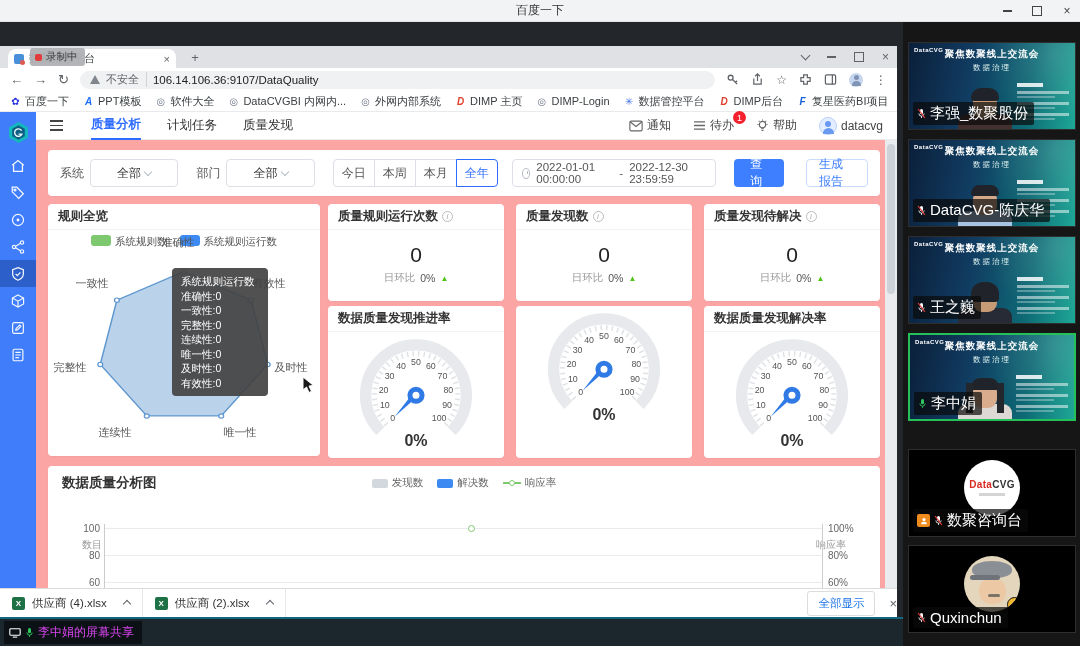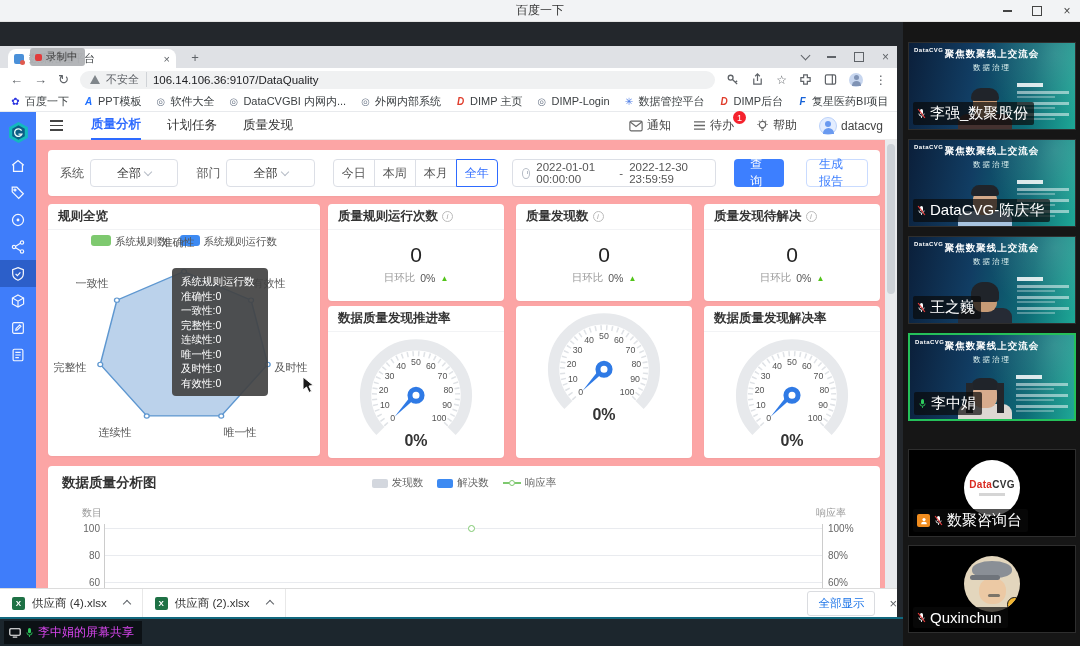--- a/index.html
+++ b/index.html
@@ -145,21 +145,21 @@
   
   .analysis-card { left:12px; top:326px; width:832px; height:250px; }
   .an-head { position:relative; height:34px; display:flex; align-items:center; padding:0 14px; }
   .an-title { font-size:13.5px; font-weight:bold; color:#333; }
   .an-legend { position:absolute; left:0; right:0; top:0; height:34px; display:flex; align-items:center; justify-content:center; gap:14px; }
   .al-item { display:flex; align-items:center; gap:4px; font-size:10.5px; color:#666; }
   .al-swatch { width:16px; height:9px; border-radius:2px; }
   .al-line { display:flex; align-items:center; }
   .al-line i { width:6px; height:2px; background:#7ec96f; }
   .al-line b { width:6px; height:6px; border:1.5px solid #7ec96f; border-radius:50%; background:#fff; }
-  .axis-name { position:absolute; font-size:10px; color:#999; }
+  .axis-name { position:absolute; font-size:10px; color:#999;margin-top:32px; }
   .gridline { position:absolute; left:57px; width:717px; height:1px; background:#e9ebef; }
   .ytick { position:absolute; font-size:10px; color:#666; width:34px; text-align:right; transform:translateY(-50%); }
   .ytick-r { position:absolute; font-size:10px; color:#666; transform:translateY(-50%); }
   .raxis { position:absolute; left:774px; top:58px; bottom:0; width:1px; background:#ccc; }
   .laxis { position:absolute; left:56px; top:58px; bottom:0; width:1px; background:#ccc; }
   .green-pt { position:absolute; width:7px; height:7px; border:1.5px solid #7ec96f; border-radius:50%; background:#fff; }
 
   
   .cursor { position:absolute; z-index:9; }
 

